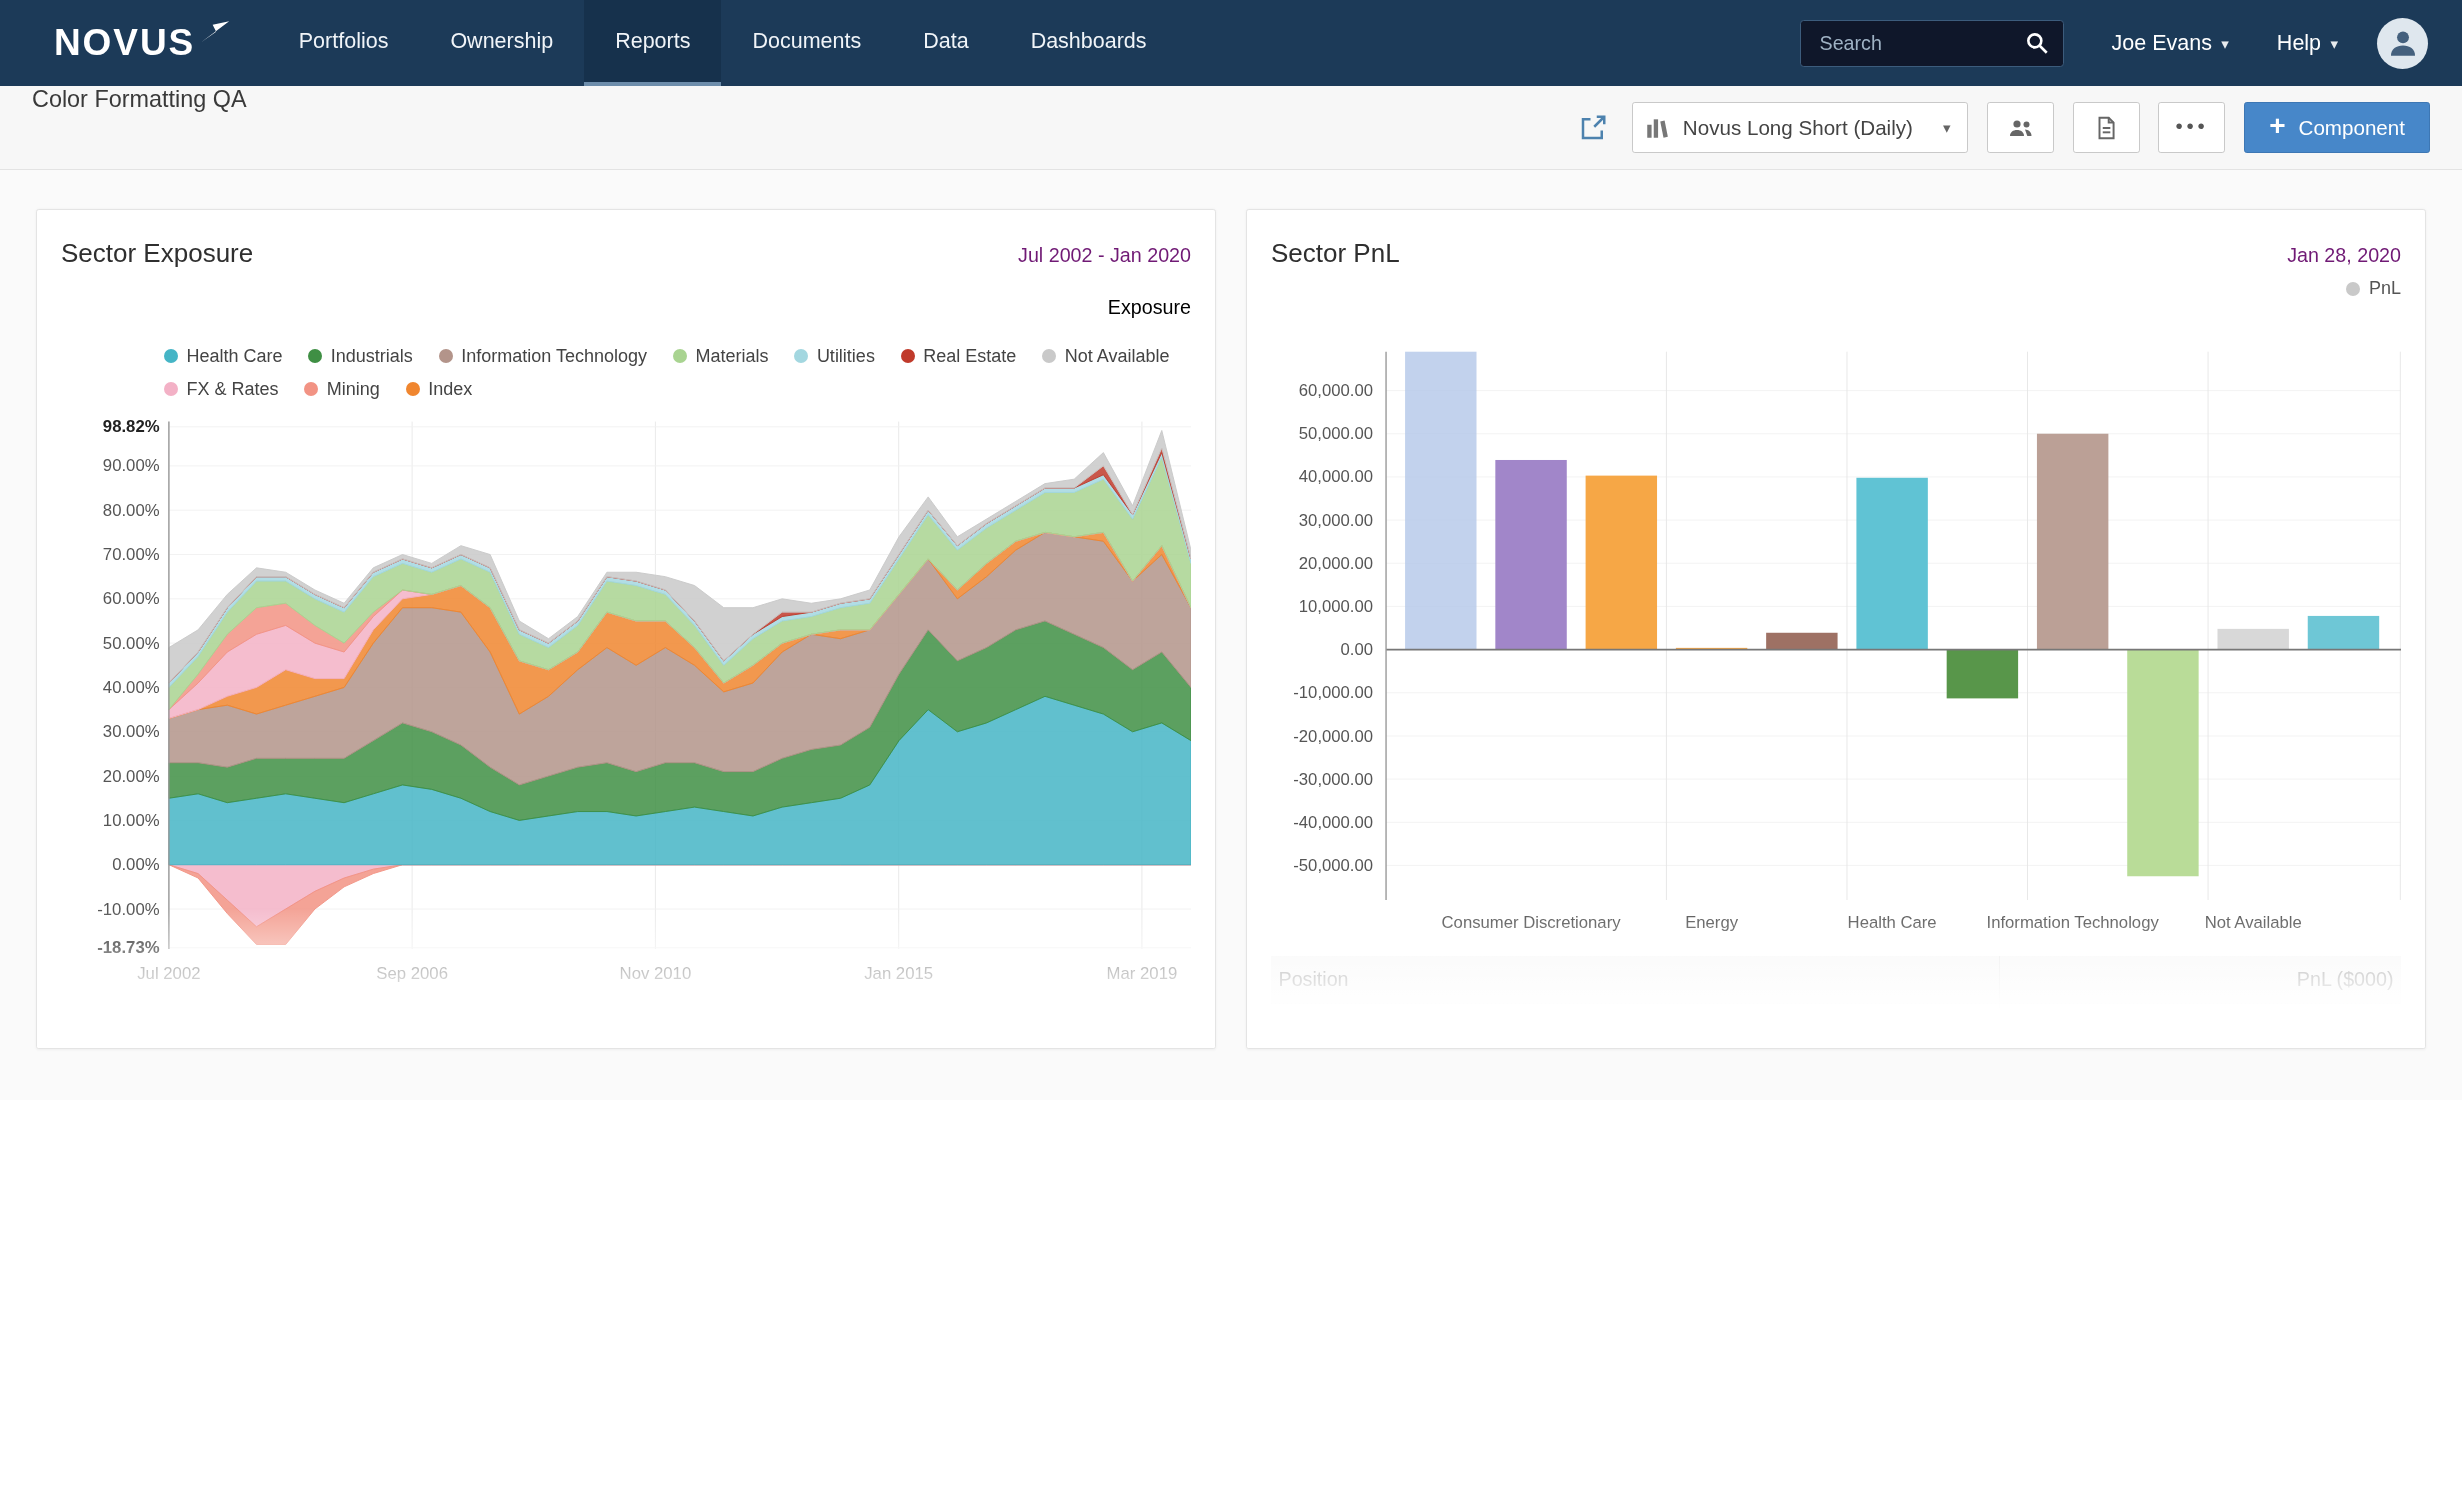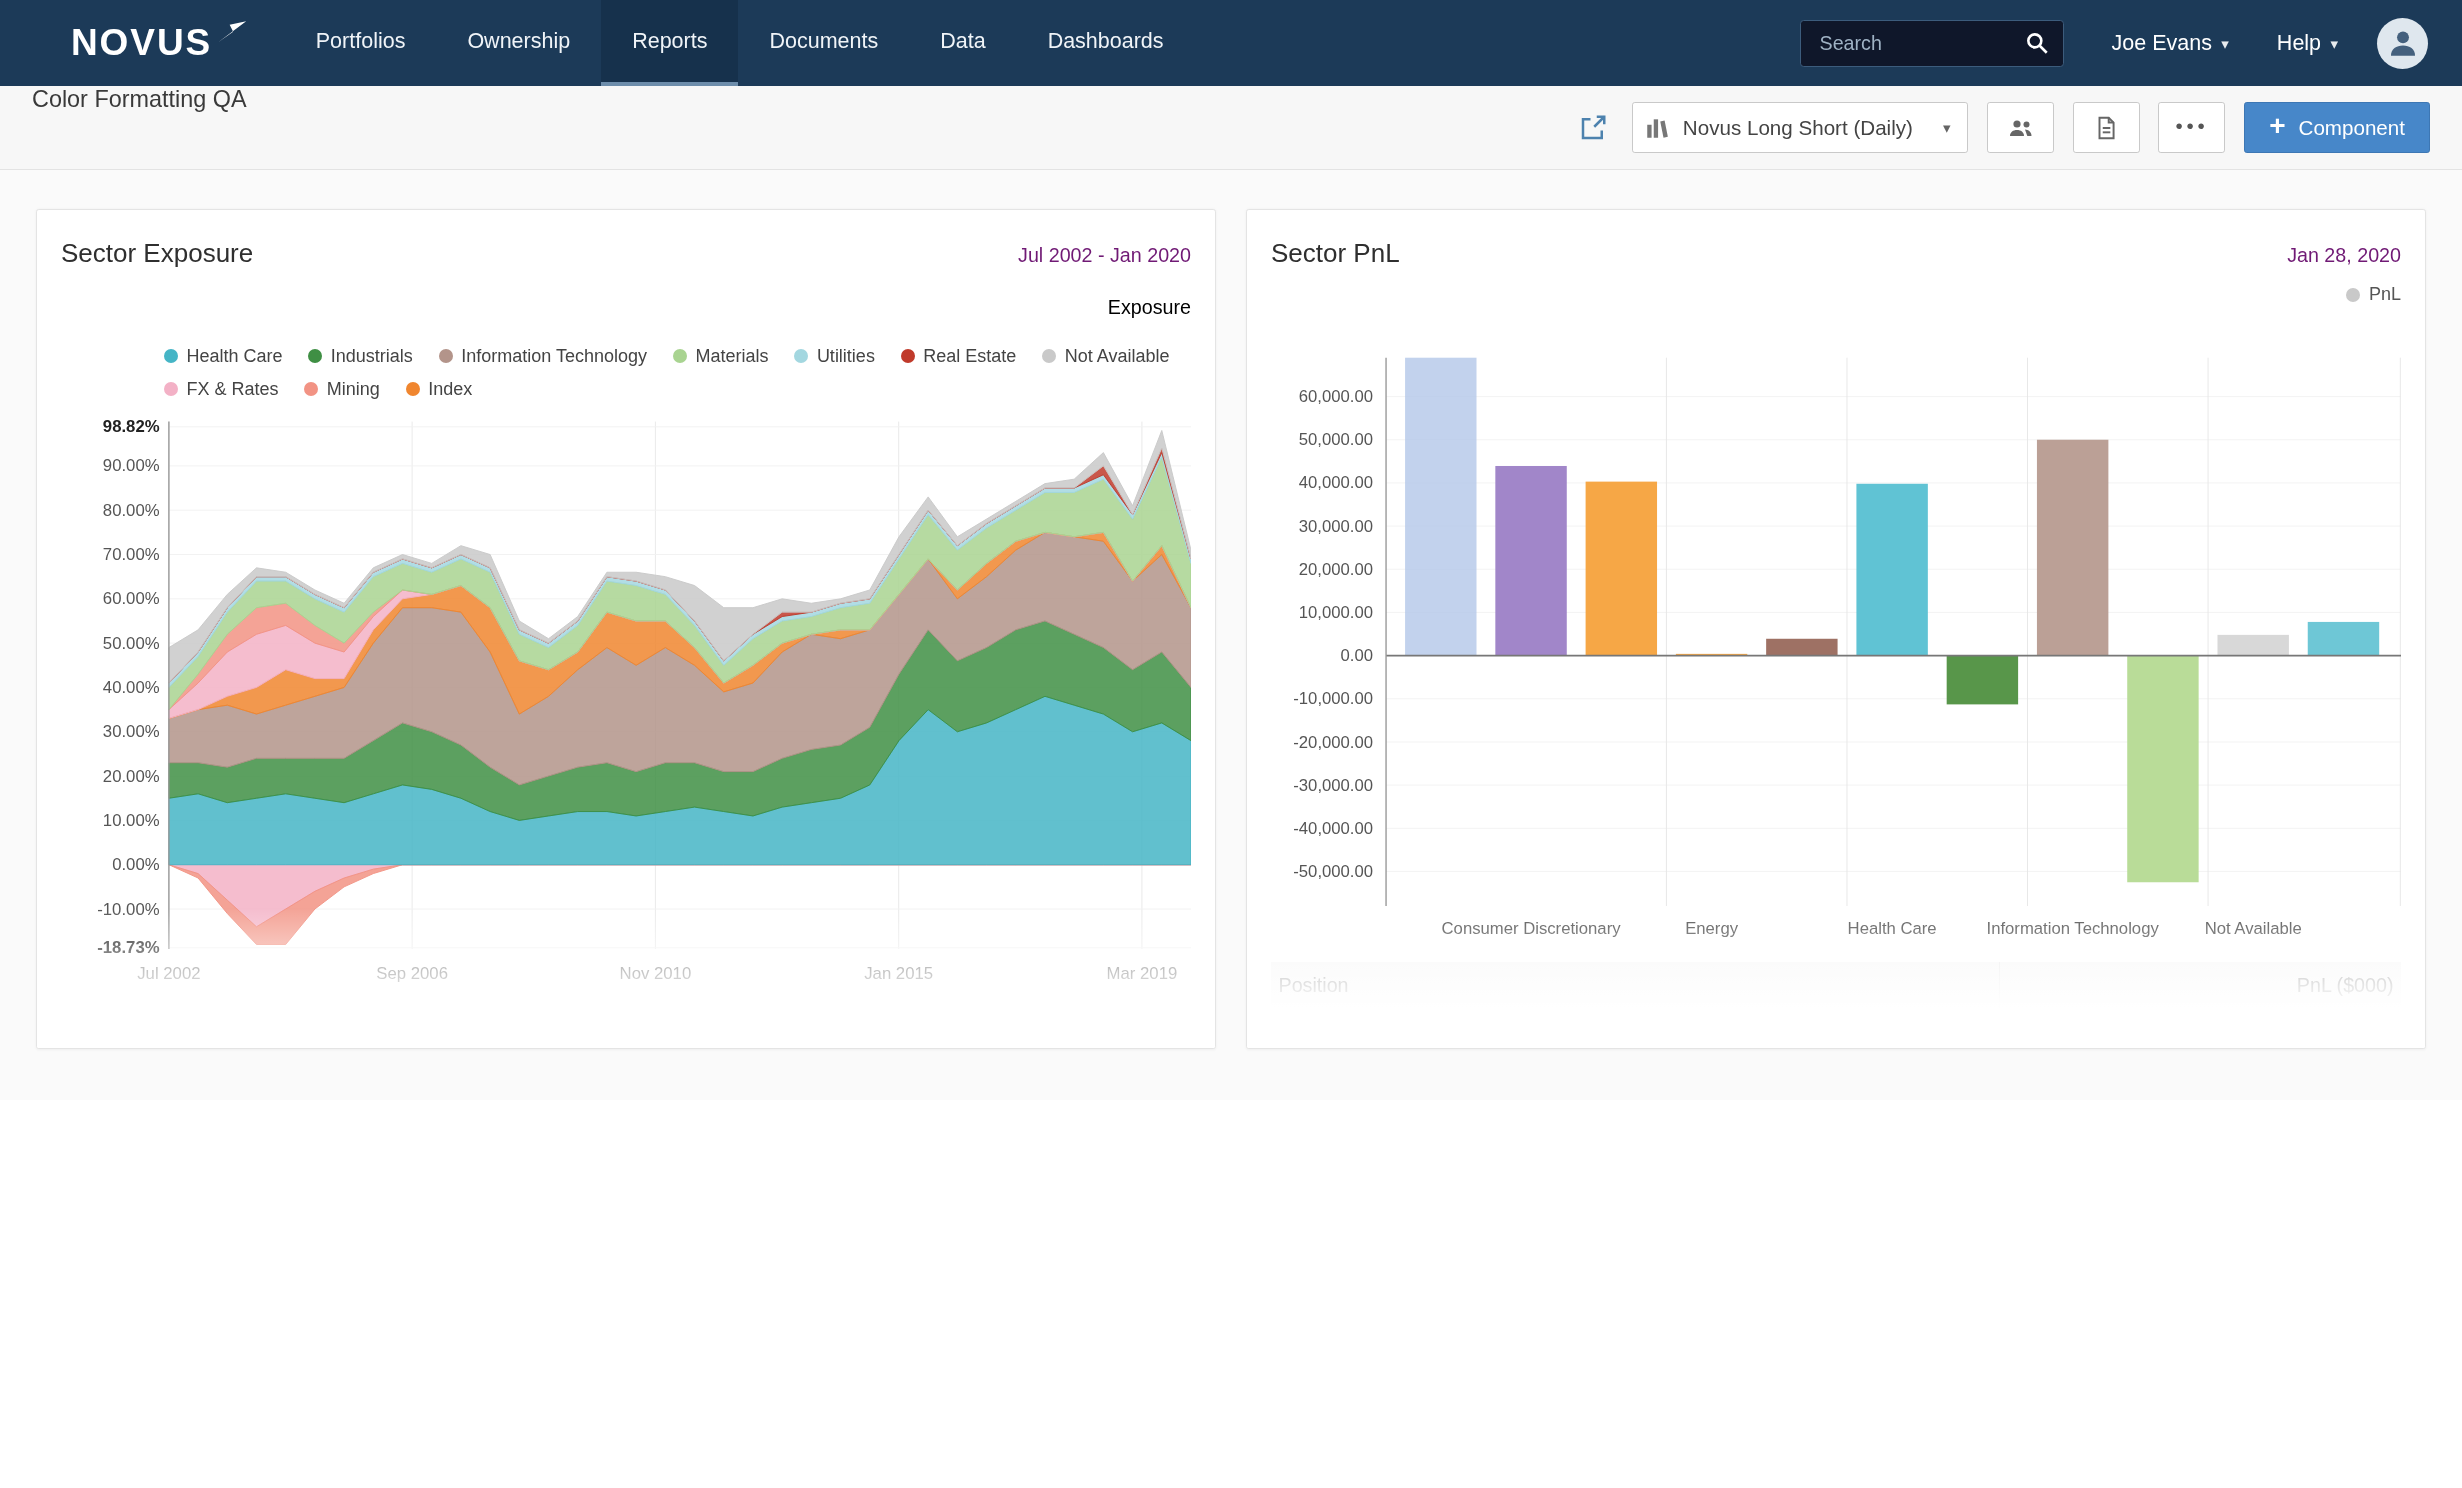--- a/index.html
+++ b/index.html
@@ -8,21 +8,21 @@
     width:2462px; height:1488px; overflow:hidden;
     font-family:"Liberation Sans", sans-serif;
     background:#ffffff; color:#333;
   }
 
   
   .topnav {
     height:86px; background:#1c3a58; display:flex; align-items:stretch; color:#fff;
   }
   .logo { display:flex; align-items:center; padding:0 37px 0 54px; cursor:pointer; }
-  .logo-text { font-size:37px; font-weight:bold; letter-spacing:1.9px; color:#fff;margin-left:17px; }
+  .logo-text { font-size:37px; font-weight:bold; letter-spacing:1.9px; color:#fff; }
   .logo-flag { width:32px; height:26px; margin-left:3.7px; transform:translateY(-11.2px); }
   .nav-items { display:flex; align-items:stretch; }
   .nav-item {
     display:flex; align-items:center; padding:0 31px; font-size:21.5px; color:#f0f4f8;
     border-bottom:4.7px solid transparent; cursor:pointer;
   }
   .nav-item.active { background:#16314c; border-bottom-color:#6d8dab; }
   .nav-right { margin-left:auto; display:flex; align-items:center; padding-right:34px; }
   .search-box {
     width:264px; height:47px; background:#0f172a; border:0.9px solid #3c5c7c; border-radius:3.7px;
@@ -79,21 +79,21 @@
     padding:0 24px;
   }
   .card-fade {
     position:absolute; left:0; right:0; bottom:0; height:140px; z-index:5;
     background:linear-gradient(rgba(255,255,255,0), #ffffff 72%); pointer-events:none;
   }
   .card-header { display:flex; justify-content:space-between; align-items:baseline; padding-top:28px; }
   .card-title { font-size:26px; color:#2f2f2f; }
   .card-date { font-size:19.7px; color:#701a75; }
   .axis-caption { text-align:right; color:#000000; font-size:19.7px; margin-top:27px; }
-  .pnl-legend { display:flex; justify-content:flex-end; align-items:center; gap:9.4px; margin-top:15px; font-size:18px; color:#555; }
+  .pnl-legend { display:flex; justify-content:flex-end; align-items:center; gap:9.4px; margin-top:9px; font-size:18px; color:#555; }
   .dot { width:14px; height:14px; border-radius:50%; display:inline-block; flex:0 0 auto; }
   .legend { margin:22.5px 0 0 103px; max-width:1076px; display:flex; flex-wrap:wrap; column-gap:26px; row-gap:5.6px; }
   .legend-item { display:flex; align-items:center; gap:8.4px; font-size:18px; color:#444; line-height:28px; cursor:pointer; }
   .chart-svg { display:block; width:100%; height:auto; margin-top:13px; }
   .pnl-chart-wrap { margin-top:49px; }
   svg text { font-family:"Liberation Sans", sans-serif; }
 
   
   table.data-table { width:100%; border-collapse:collapse; margin-top:18.7px; font-size:19.7px; }
   .data-table th, .data-table td { padding:12px 7.5px; border-bottom:0.9px solid #ededed; font-weight:normal; }

